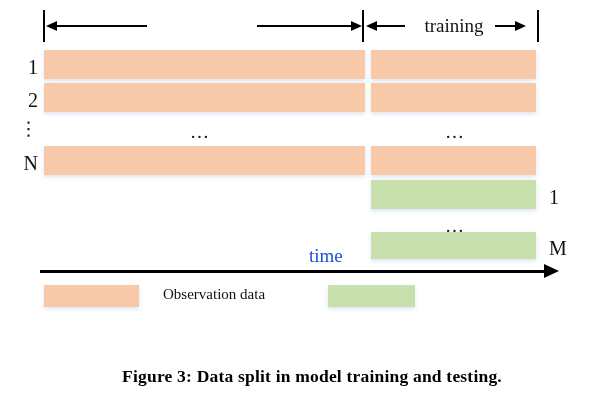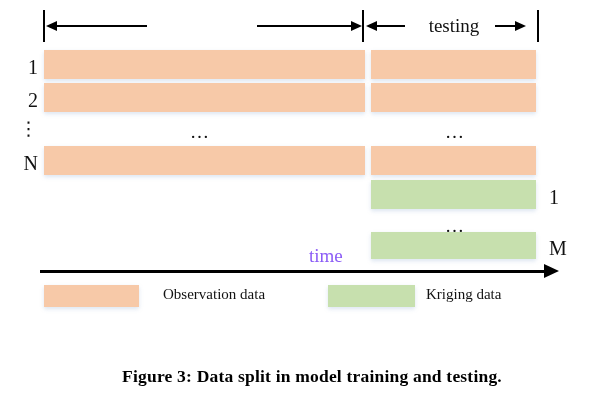--- a/index.html
+++ b/index.html
@@ -108,21 +108,21 @@
     position: absolute;
     width: 0; height: 0;
     border-top: 7px solid transparent;
     border-bottom: 7px solid transparent;
     border-left: 15px solid #000;
   }
   .time-label {
     position: absolute;
     font-size: 19px;
     line-height: 1;
-    color: #8b5cf6;
+    color: #1d4ed8;
   }
 
   
   .legend-swatch {
     position: absolute;
     box-shadow: 0 2px 4px rgba(140,170,210,0.30);
   }
   .legend-text {
     position: absolute;
     font-size: 15px;
@@ -156,21 +156,21 @@
 
   <div class="tick" style="left:537px; top:10px; height:32px;"></div>
 
   <div class="arrow-left" style="left:46px; top:21px;"></div>
   <div class="span-line" style="left:57px; top:25px; width:90px;"></div>
   <div class="span-line" style="left:257px; top:25px; width:94px;"></div>
   <div class="arrow-right" style="left:351px; top:21px;"></div>
 
   <div class="arrow-left" style="left:366px; top:21px;"></div>
   <div class="span-line" style="left:377px; top:25px; width:30px;"></div>
-  <div class="span-label" style="left:405px; top:16px; width:90px;">testing</div>
+  <div class="span-label" style="left:405px; top:16px; width:90px;">training</div>
   <div class="span-line" style="left:495px; top:25px; width:20px;"></div>
   <div class="arrow-right" style="left:515px; top:21px;"></div>
 
   <div class="row-label" style="left:6px; top:57px;">1</div>
   <div class="bar bar-obs" style="left:44px; top:50px; width:321px; height:29px;"></div>
   <div class="bar bar-obs" style="left:371px; top:50px; width:165px; height:29px;"></div>
 
   <div class="row-label" style="left:6px; top:90px;">2</div>
   <div class="bar bar-obs" style="left:44px; top:83px; width:321px; height:29px;"></div>
   <div class="bar bar-obs" style="left:371px; top:83px; width:165px; height:29px;"></div>
@@ -192,17 +192,16 @@
   <div class="row-label-right" style="left:549px; top:238px;">M</div>
 
   <div class="time-label" style="left:309px; top:246px;">time</div>
   <div class="time-line" style="left:40px; top:270px; width:505px;"></div>
   <div class="time-arrow" style="left:544px; top:264px;"></div>
 
   <div class="legend-swatch bar-obs" style="left:44px; top:285px; width:95px; height:22px;"></div>
   <div class="legend-text" style="left:163px; top:287px;">Observation data</div>
 
   <div class="legend-swatch bar-krig" style="left:328px; top:285px; width:87px; height:22px;"></div>
-  <div class="legend-text" style="left:426px; top:287px;">Kriging data</div>
 
   <div class="caption">Figure 3: Data split in model training and testing.</div>
 
 </div>
 
 </body></html>

